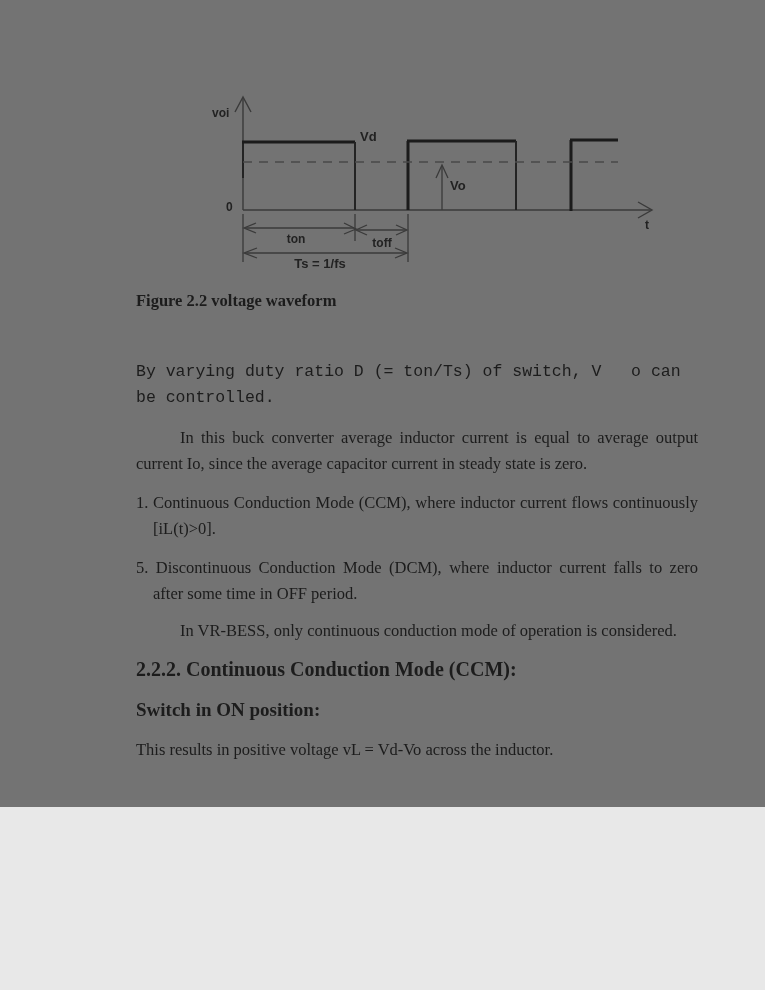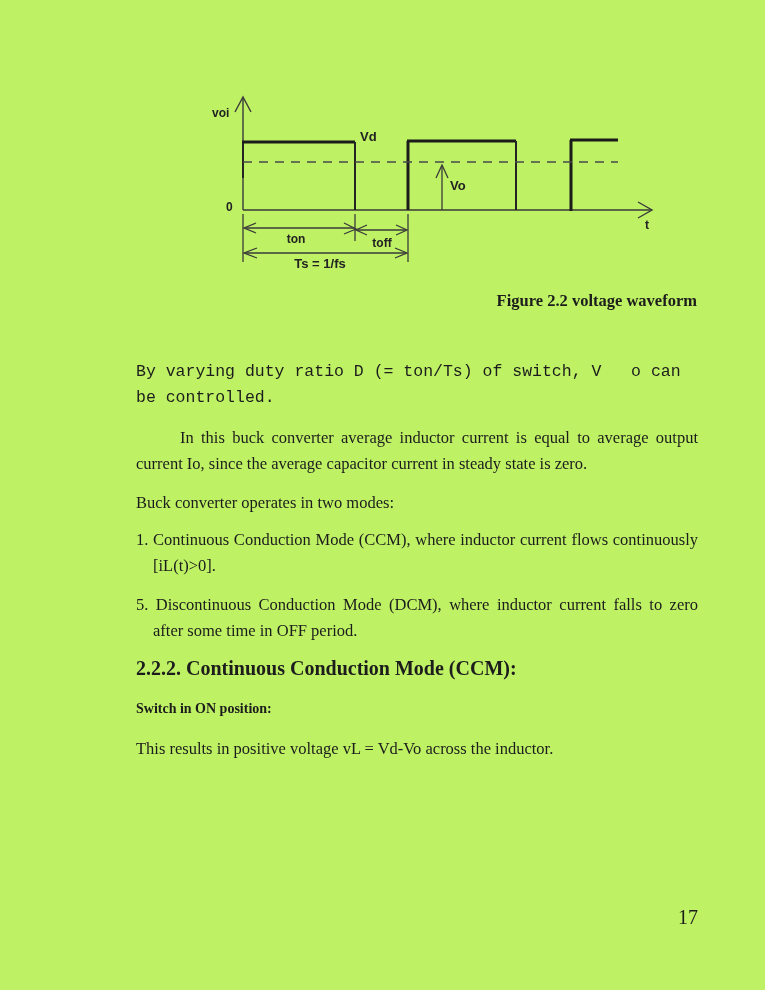--- a/index.html
+++ b/index.html
@@ -1,55 +1,55 @@
 <!DOCTYPE html>
 <html><head>
 <meta charset="utf-8">
 <style>
   html,body { margin:0; padding:0; background:#e8e8e8; }
   .page {
-    position:relative; width:765px; height:990px; margin:0 auto;
-    background:#bef264; overflow:hidden;
+    position:relative; width:765px; height:807px; margin:0 auto;
+    background:#737373; overflow:hidden;
     font-family:"Liberation Serif", serif; color:#1c1c1c;
   }
   
   .figure { position:absolute; left:205px; top:88px; width:465px; height:185px; }
   .figure svg { display:block; }
   .fig-label { font-family:"Liberation Sans", sans-serif; font-weight:bold; fill:#222; }
   .f12 { font-size:12px; }
   .f13 { font-size:13px; }
   .thin  { stroke:#3a3a3a; stroke-width:1.4; fill:none; }
   .med   { stroke:#242424; stroke-width:2;   fill:none; }
   .thick { stroke:#1b1b1b; stroke-width:3;   fill:none; }
   .dashline { stroke:#4a4a4a; stroke-width:1.6; stroke-dasharray:9 7; fill:none; }
   .dim   { stroke:#3a3a3a; stroke-width:1.3; fill:none; }
 
   .caption {
     position:absolute; left:136px; top:291px; width:561px;
-    text-align:right; font-weight:bold; font-size:16.5px; line-height:20px;
+    text-align:left; font-weight:bold; font-size:16.5px; line-height:20px;
   }
   
   .body-col {
     position:absolute; left:136px; top:359px; width:562px;
     font-size:16.5px; line-height:26px;
   }
   .body-col p { margin:0; }
   .just { text-align:justify; }
   .ind  { text-indent:44px; }
   .hang { padding-left:17px; text-indent:-17px; }
   .pre  { white-space:pre-wrap; }
   .mb14 { margin-bottom:14px !important;font-family:Liberation Mono, monospace; }
   .mb13 { margin-bottom:13px !important; }
   .mb12 { margin-bottom:12px !important; }
   .mb11 { margin-bottom:11px !important; }
   .body-col h2 {
     font-size:20px; line-height:27px; margin:0 0 14px; font-weight:bold;font-family:Liberation Serif, serif;
   }
   .body-col h3 {
-    font-size:14px; line-height:26px; margin:0 0 14px; font-weight:bold;
+    font-size:19px; line-height:26px; margin:0 0 14px; font-weight:bold;
   }
   .page-number { position:absolute; left:678px; top:906px; font-size:20px; }
 </style>
 </head>
 <body>
 
 <div class="page">
 
   <div class="figure">
     <svg width="465" height="185" viewBox="0 0 465 185">
@@ -111,23 +111,23 @@
       <text class="fig-label f12" x="177" y="159" text-anchor="middle">toff</text>
       <text class="fig-label f13" x="115" y="180" text-anchor="middle">Ts = 1/fs</text>
     </svg>
   </div>
 
   <div class="caption">Figure 2.2 voltage waveform</div>
 
   <div class="body-col">
     <p class="pre mb14">By varying duty ratio D (= ton/Ts) of switch, V   o can be controlled.</p>
     <p class="ind just mb13">In this buck converter average inductor current is equal to average output current Io, since the average capacitor current in steady state is zero.</p>
-    <p class="mb11">Buck converter operates in two modes:</p>
     <p class="hang just mb13">1. Continuous Conduction Mode (CCM), where inductor current flows continuously [iL(t)&gt;0].</p>
     <p class="hang just mb11">5. Discontinuous Conduction Mode (DCM), where inductor current falls to zero after some time in OFF period.</p>
+    <p class="ind mb12">In VR-BESS, only continuous conduction mode of operation is considered.</p>
     <h2>2.2.2. Continuous Conduction Mode (CCM):</h2>
     <h3>Switch in ON position:</h3>
     <p>This results in positive voltage vL = Vd-Vo across the inductor.</p>
   </div>
 
   <div class="page-number">17</div>
 
 </div>
 
 </body></html>

